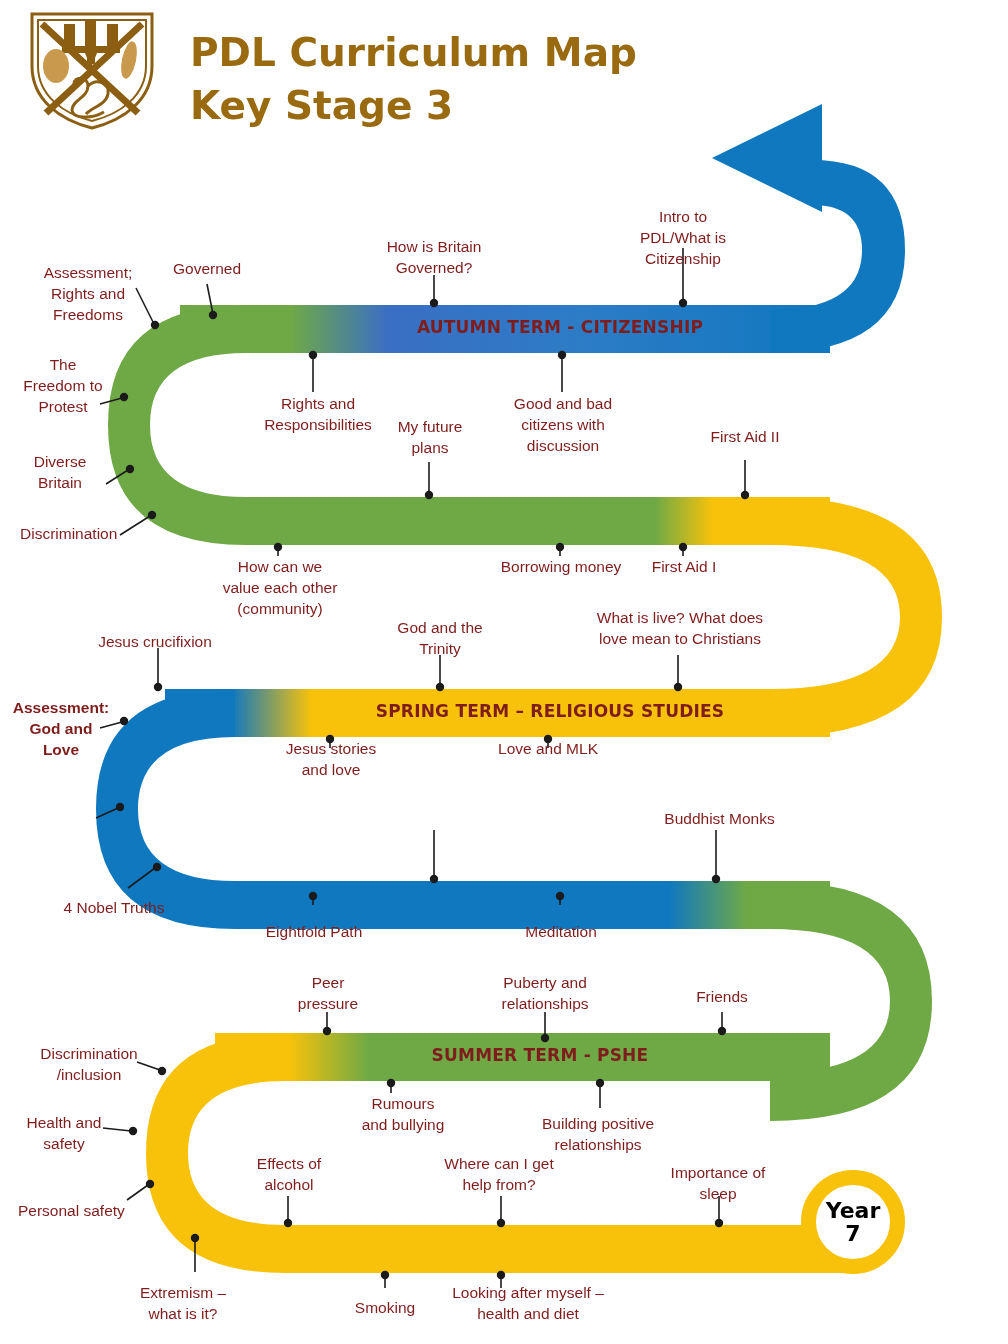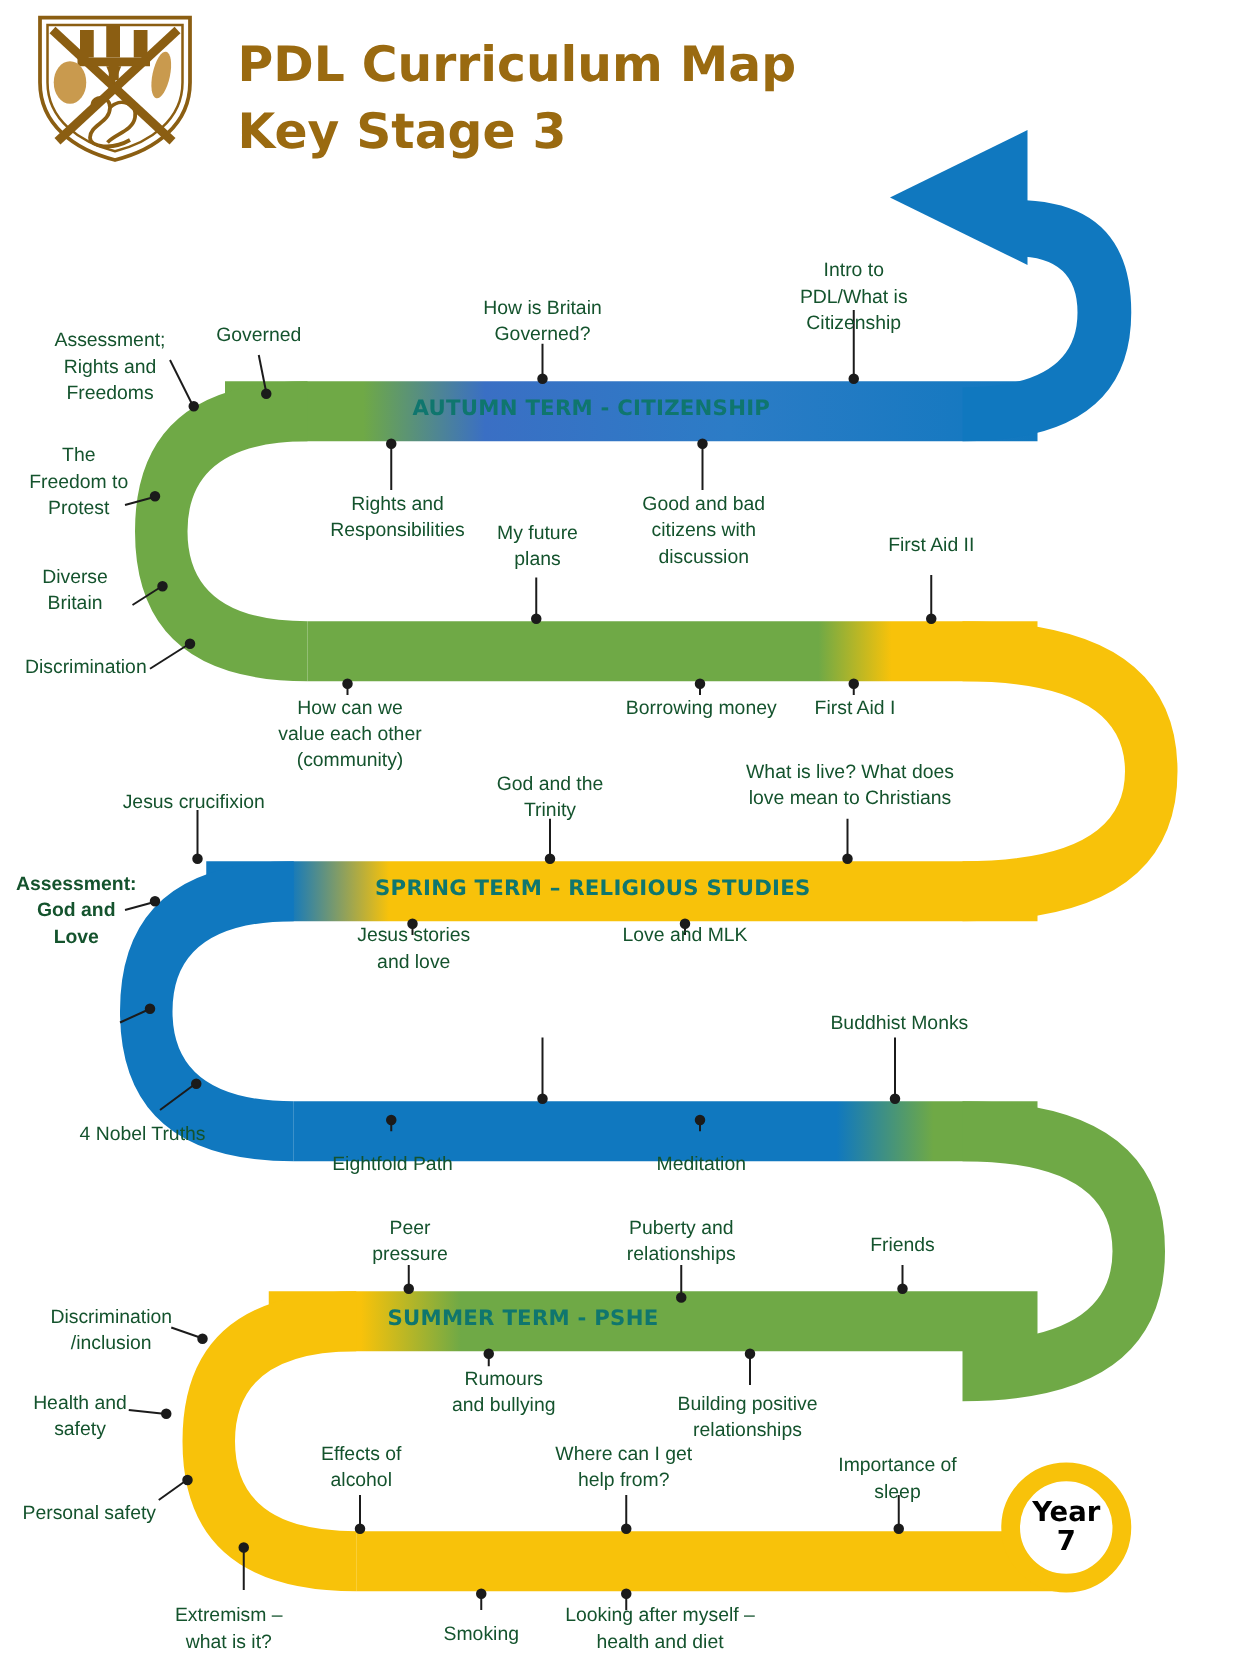--- a/index.html
+++ b/index.html
@@ -17,42 +17,42 @@
     font-family:"DejaVu Sans", sans-serif;
     font-weight:700;font-size:39px;line-height:53px;
     color:#9a6a10;letter-spacing:0px;white-space:nowrap;
   }
 
   
   #snake{position:absolute;left:0;top:0;width:1008px;height:1344px;}
 
   
   .band-caption{
-    position:absolute;color:#0f766e;font-weight:700;
+    position:absolute;color:#7f1d1d;font-weight:700;
     font-family:"DejaVu Sans", sans-serif;
     font-size:17px;letter-spacing:.2px;white-space:nowrap;
-    text-align:left;
+    text-align:center;
   }
 
   
   .year-badge{
     position:absolute;left:801px;top:1170px;width:104px;height:104px;
     border-radius:50%;border:15px solid #F8C20A;background:#ffffff;
     box-sizing:border-box;display:flex;flex-direction:column;
     align-items:center;justify-content:center;line-height:1.05;
   }
   .year-badge span{
     font-family:"DejaVu Sans", sans-serif;
     font-weight:700;font-size:22px;color:#000;display:block;text-align:center;
   }
 
   
   .topic{
     position:absolute;font-family:"Liberation Sans", sans-serif;
-    font-size:15.5px;line-height:21px;color:#14532d;
+    font-size:15.5px;line-height:21px;color:#7f1d1d;
     white-space:pre-line;
   }
   .topic.c{text-align:center;}
   .topic.l{text-align:left;}
 
   
   #leads{position:absolute;left:0;top:0;width:1008px;height:1344px;pointer-events:none;}
 </style>
 </head>
 <body>

